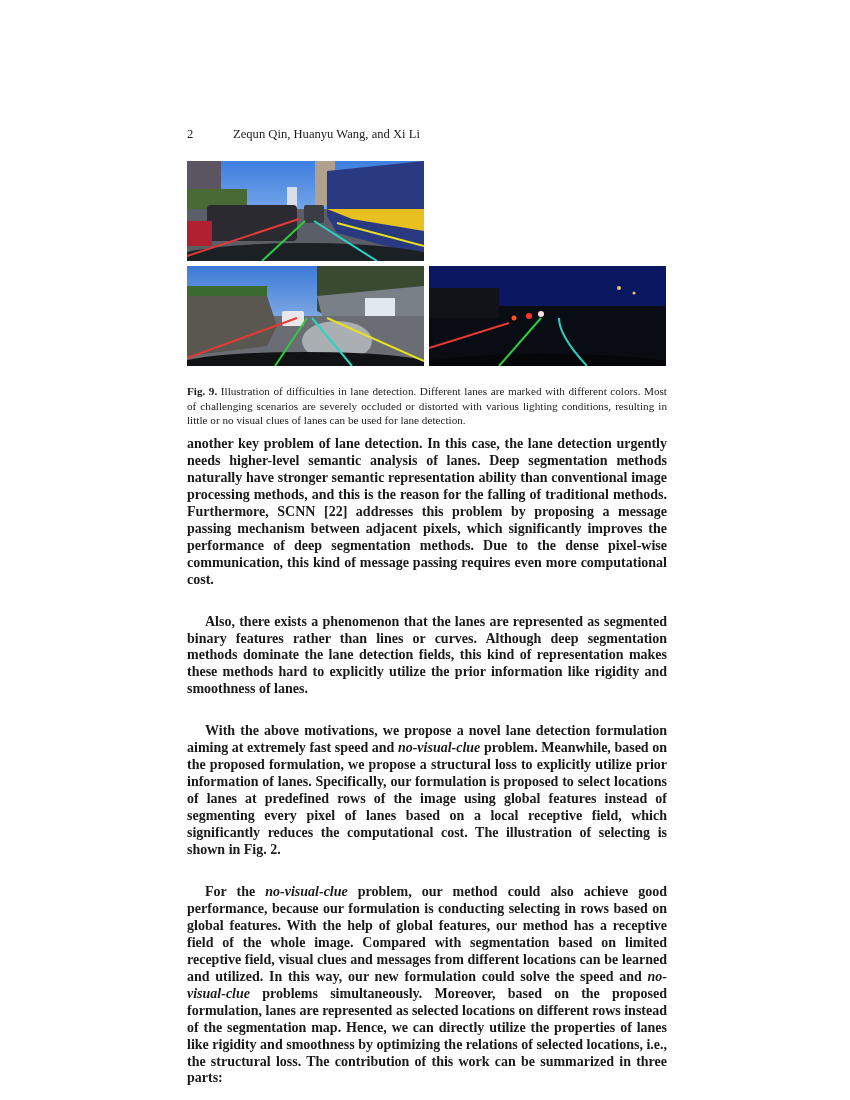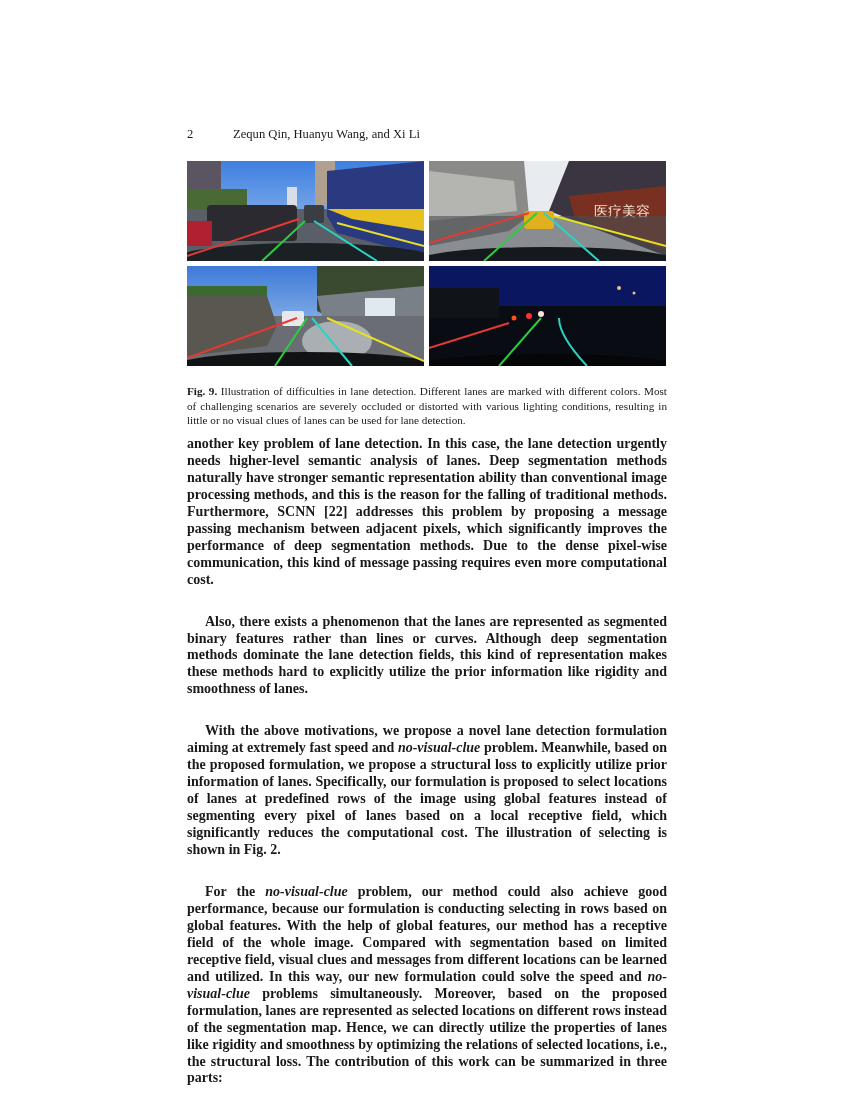--- a/index.html
+++ b/index.html
@@ -51,37 +51,20 @@
       <rect x="0" y="60" width="25" height="25" fill="#b02030"></rect>
       <rect x="117" y="44" width="20" height="18" rx="2" fill="#3a3d44"></rect>
       <ellipse cx="118" cy="98" rx="130" ry="16" fill="#1a2024"></ellipse>
       <line x1="0" y1="95" x2="112" y2="58" stroke="#e53935" stroke-width="2"></line>
       <line x1="75" y1="100" x2="118" y2="60" stroke="#2ecc40" stroke-width="2"></line>
       <line x1="127" y1="60" x2="190" y2="100" stroke="#2ad4c4" stroke-width="2"></line>
       <line x1="150" y1="62" x2="237" y2="85" stroke="#e8e020" stroke-width="2"></line>
     </svg>
   </div>
 
-  <div class="panel p2">
-    <svg viewBox="0 0 237 100" preserveAspectRatio="none">
-      <rect width="237" height="100" fill="#e8ecf0"></rect>
-      <polygon points="0,0 95,0 100,55 80,70 0,85" fill="#8a8a88"></polygon>
-      <polygon points="0,10 85,20 88,50 0,60" fill="#b4b4b0"></polygon>
-      <polygon points="120,50 140,0 237,0 237,95" fill="#3a3540"></polygon>
-      <polygon points="140,35 237,25 237,90 145,55" fill="#7a3020"></polygon>
-      <text x="165" y="55" font-size="14" fill="#f0e0d0" font-family="DejaVu Sans, sans-serif">医疗美容</text>
-      <rect x="0" y="55" width="237" height="45" fill="#4a4c52" opacity="0.6"></rect>
-      <rect x="95" y="50" width="30" height="18" rx="3" fill="#e0b020"></rect>
-      <ellipse cx="118" cy="100" rx="130" ry="14" fill="#15181c"></ellipse>
-      <line x1="0" y1="82" x2="100" y2="52" stroke="#e53935" stroke-width="2"></line>
-      <line x1="55" y1="100" x2="108" y2="52" stroke="#2ecc40" stroke-width="2"></line>
-      <line x1="115" y1="52" x2="170" y2="100" stroke="#2ad4c4" stroke-width="2"></line>
-      <line x1="125" y1="55" x2="237" y2="85" stroke="#e8e020" stroke-width="2"></line>
-    </svg>
-  </div>
 
   <div class="panel p3">
     <svg viewBox="0 0 237 100" preserveAspectRatio="none">
       <defs>
         <linearGradient id="sky3" x1="0" y1="0" x2="0" y2="1">
             <stop offset="0" stop-color="#3d7ad8"></stop>
             <stop offset="1" stop-color="#b8d4f0"></stop>
           </linearGradient>
       </defs>
       <rect width="237" height="100" fill="url(#sky3)"></rect>

